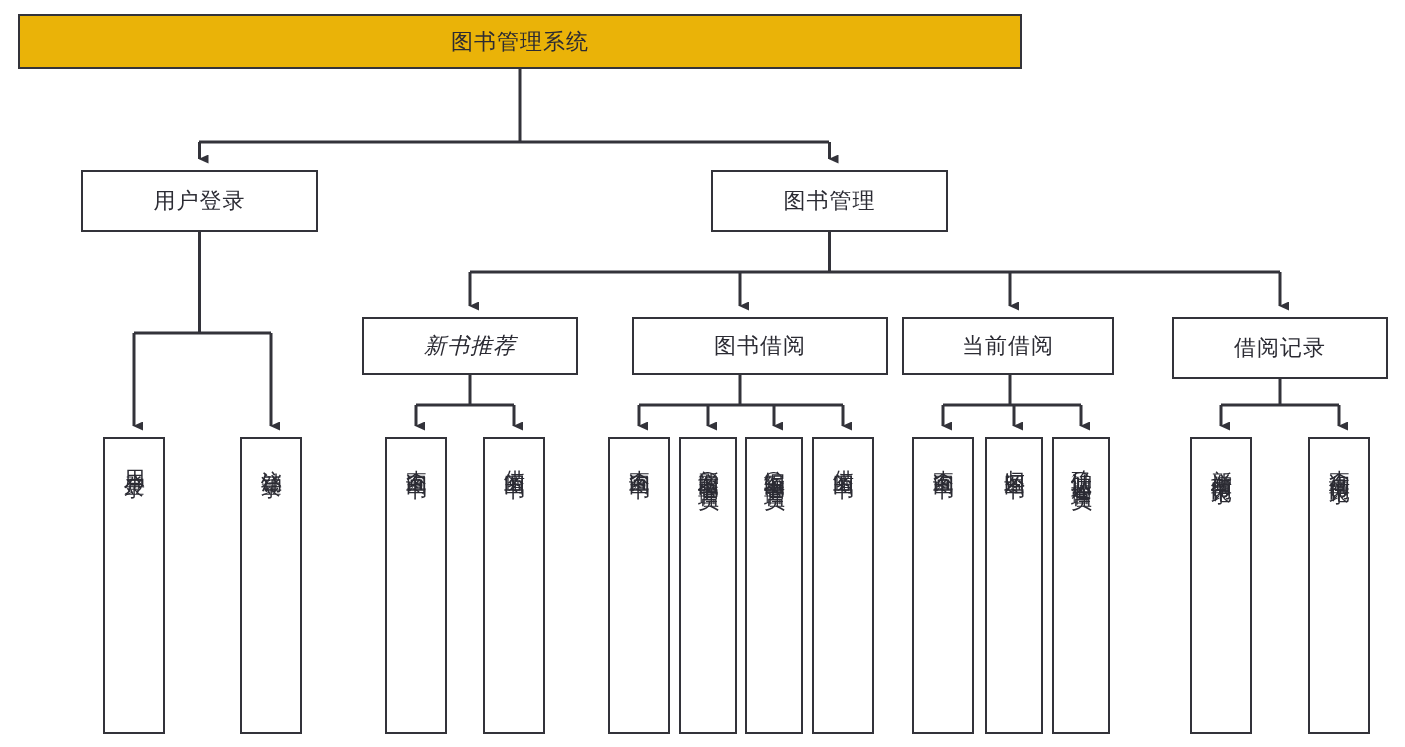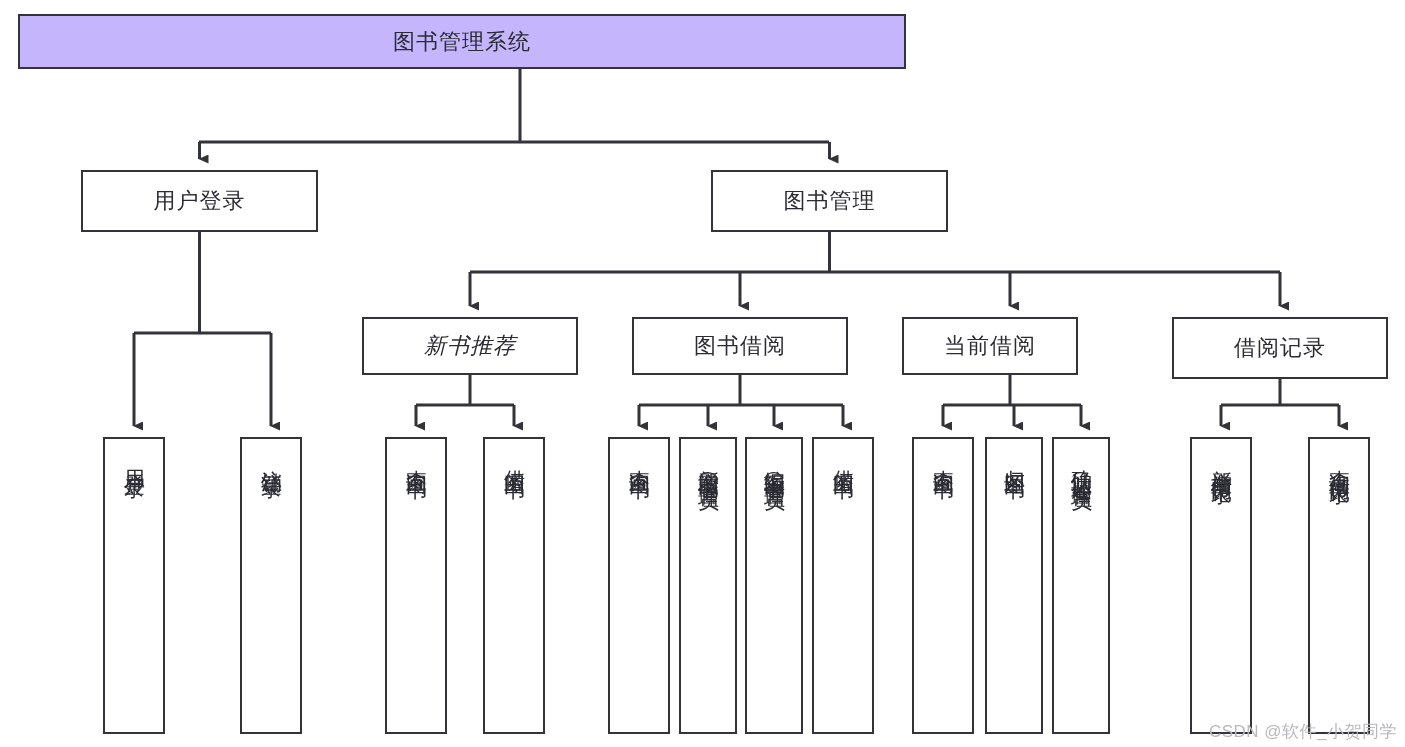--- a/index.html
+++ b/index.html
@@ -107,36 +107,36 @@
         <path d="M 1014 405 L 1014 426" stroke="#33333a" stroke-width="3" fill="none" marker-end="url(#arrowhead)"></path>
         <path d="M 1081 405 L 1081 426" stroke="#33333a" stroke-width="3" fill="none" marker-end="url(#arrowhead)"></path>
         <path d="M 1280 375 L 1280 405" stroke="#33333a" stroke-width="3" fill="none"></path>
         <path d="M 1221 405 L 1339 405" stroke="#33333a" stroke-width="3" fill="none"></path>
         <path d="M 1221 405 L 1221 426" stroke="#33333a" stroke-width="3" fill="none" marker-end="url(#arrowhead)"></path>
         <path d="M 1339 405 L 1339 426" stroke="#33333a" stroke-width="3" fill="none" marker-end="url(#arrowhead)"></path>
       </g>
   </svg>
 
   <div id="node-layer">
-      <div class="node-box level-0" style="left: 18px; top: 14px; width: 888px; height: 55px; border-color: rgb(51, 51, 58); background: #c4b5fd;">
+      <div class="node-box level-0" style="left: 18px; top: 14px; width: 1004px; height: 55px; border-color: rgb(51, 51, 58); background: #eab308;">
         <span class="node-label" style="color: rgb(43, 43, 51);">图书管理系统</span>
       </div>
       <div class="node-box level-1" style="left: 81px; top: 170px; width: 237px; height: 62px; border-color: rgb(51, 51, 58); background: rgb(255, 255, 255);">
         <span class="node-label" style="color: rgb(43, 43, 51);">用户登录</span>
       </div>
       <div class="node-box level-1" style="left: 711px; top: 170px; width: 237px; height: 62px; border-color: rgb(51, 51, 58); background: rgb(255, 255, 255);">
         <span class="node-label" style="color: rgb(43, 43, 51);">图书管理</span>
       </div>
       <div class="node-box level-2" style="left: 362px; top: 317px; width: 216px; height: 58px; border-color: rgb(51, 51, 58); background: rgb(255, 255, 255); font-style: italic;">
         <span class="node-label" style="color: rgb(43, 43, 51);">新书推荐</span>
       </div>
-      <div class="node-box level-2" style="left: 632px; top: 317px; width: 216px; height: 58px; border-color: rgb(51, 51, 58); background: rgb(255, 255, 255);">
+      <div class="node-box level-2" style="left: 632px; top: 317px; width: 256px; height: 58px; border-color: rgb(51, 51, 58); background: rgb(255, 255, 255);">
         <span class="node-label" style="color: rgb(43, 43, 51);">图书借阅</span>
       </div>
-      <div class="node-box level-2" style="left: 902px; top: 317px; width: 176px; height: 58px; border-color: rgb(51, 51, 58); background: rgb(255, 255, 255);">
+      <div class="node-box level-2" style="left: 902px; top: 317px; width: 212px; height: 58px; border-color: rgb(51, 51, 58); background: rgb(255, 255, 255);">
         <span class="node-label" style="color: rgb(43, 43, 51);">当前借阅</span>
       </div>
       <div class="node-box level-2" style="left: 1172px; top: 317px; width: 216px; height: 62px; border-color: rgb(51, 51, 58); background: rgb(255, 255, 255);">
         <span class="node-label" style="color: rgb(43, 43, 51);">借阅记录</span>
       </div>
       <div class="node-box level-3 leaf" style="left: 103px; top: 437px; width: 62px; height: 297px; border-color: rgb(51, 51, 58); background: rgb(255, 255, 255);">
         <span class="node-label" style="color: rgb(43, 43, 51);">用户登录</span>
       </div>
       <div class="node-box level-3 leaf" style="left: 240px; top: 437px; width: 62px; height: 297px; border-color: rgb(51, 51, 58); background: rgb(255, 255, 255);">
         <span class="node-label" style="color: rgb(43, 43, 51);">注销登录</span>
@@ -169,15 +169,14 @@
         <span class="node-label" style="color: rgb(43, 43, 51);">确认归还（管理员）</span>
       </div>
       <div class="node-box level-3 leaf" style="left: 1190px; top: 437px; width: 62px; height: 297px; border-color: rgb(51, 51, 58); background: rgb(255, 255, 255);">
         <span class="node-label" style="color: rgb(43, 43, 51);">新增借阅记录</span>
       </div>
       <div class="node-box level-3 leaf" style="left: 1308px; top: 437px; width: 62px; height: 297px; border-color: rgb(51, 51, 58); background: rgb(255, 255, 255);">
         <span class="node-label" style="color: rgb(43, 43, 51);">查询借阅记录</span>
       </div>
     </div>
 
-  <div id="watermark">CSDN @软件_小贺同学</div>
 
 </div>
 
 </body></html>

